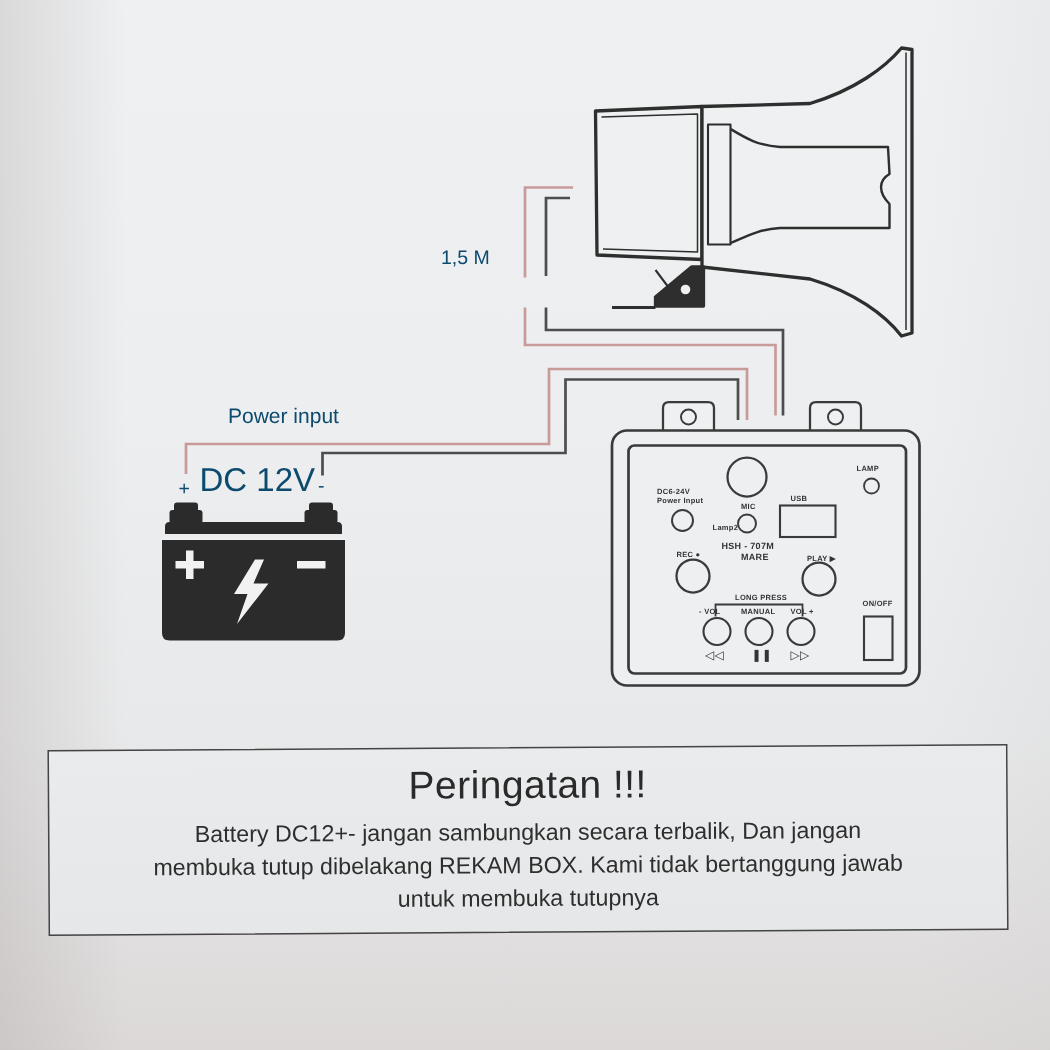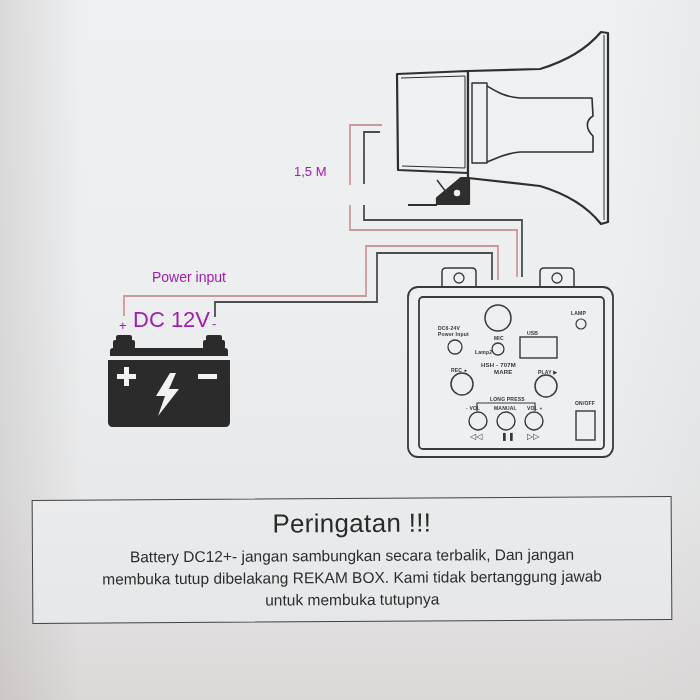--- a/index.html
+++ b/index.html
@@ -24,21 +24,21 @@
     svg.diagram {
       position: absolute;
       left: 0;
       top: 0;
       width: 700px;
       height: 700px;
     }
     .lbl {
       position: absolute;
       white-space: nowrap;
-      color: #a21caf;
+      color: #0c4a6e;
     }
     .lbl-length {
       left: 294px;
       top: 164px;
       font-size: 13px;
     }
     .lbl-power {
       left: 152px;
       top: 269px;
       font-size: 14px;

